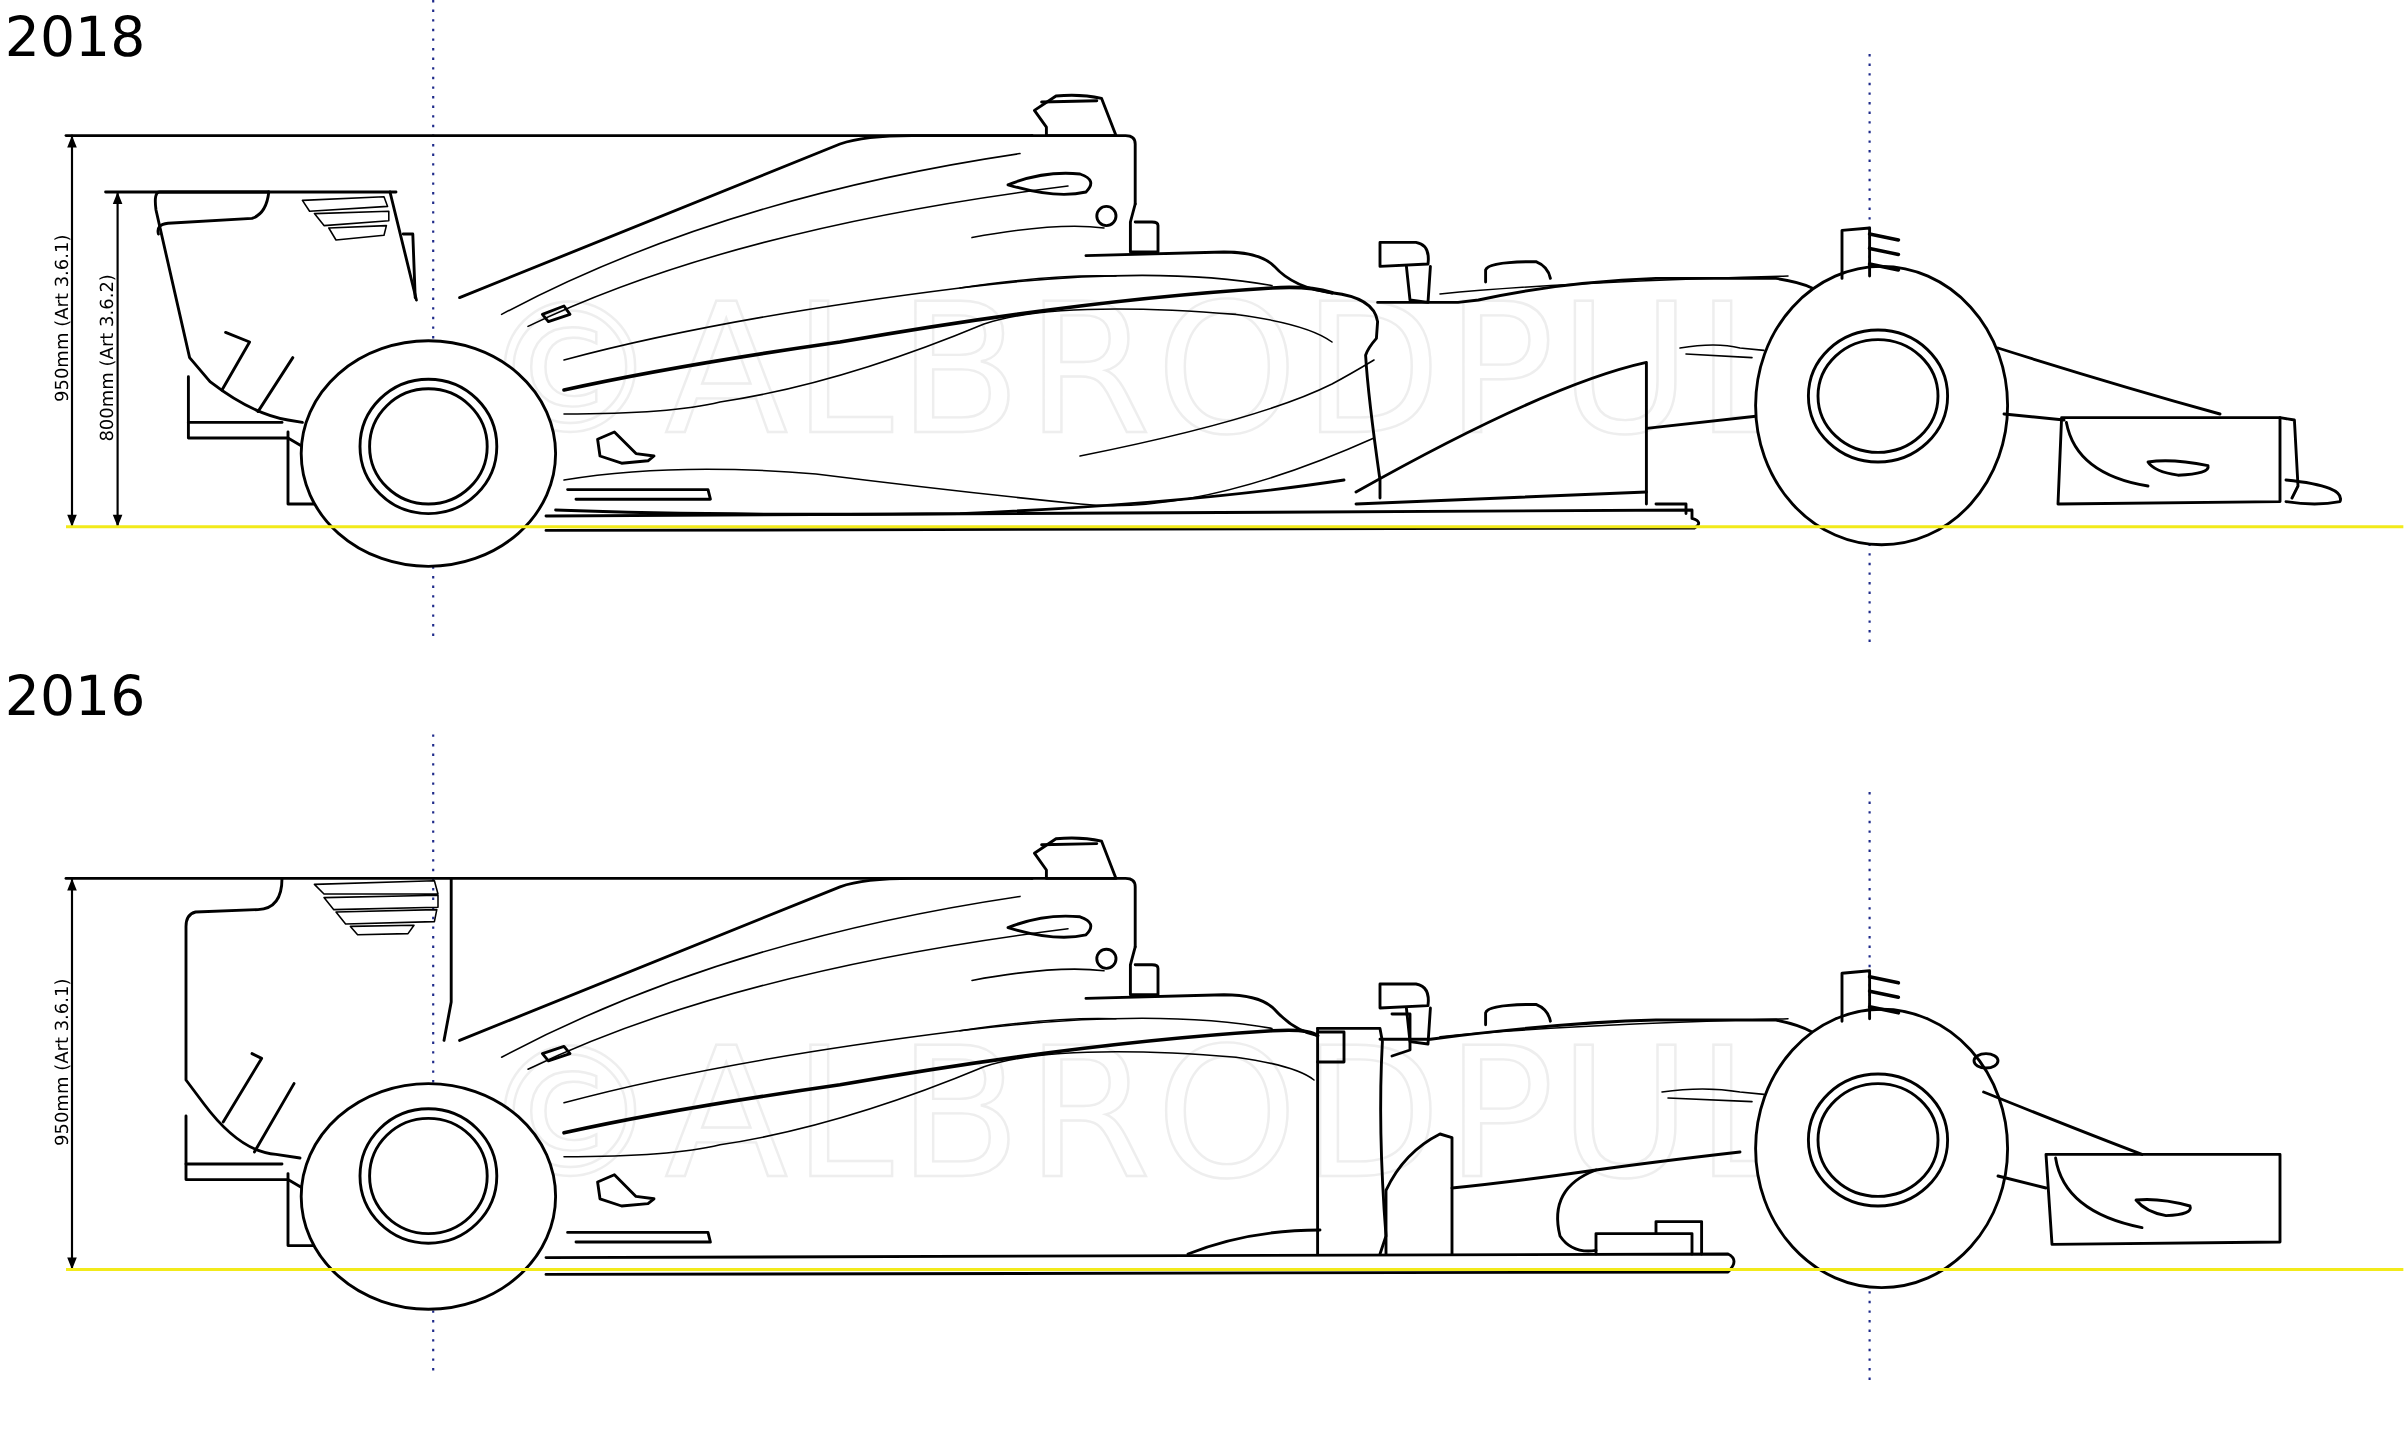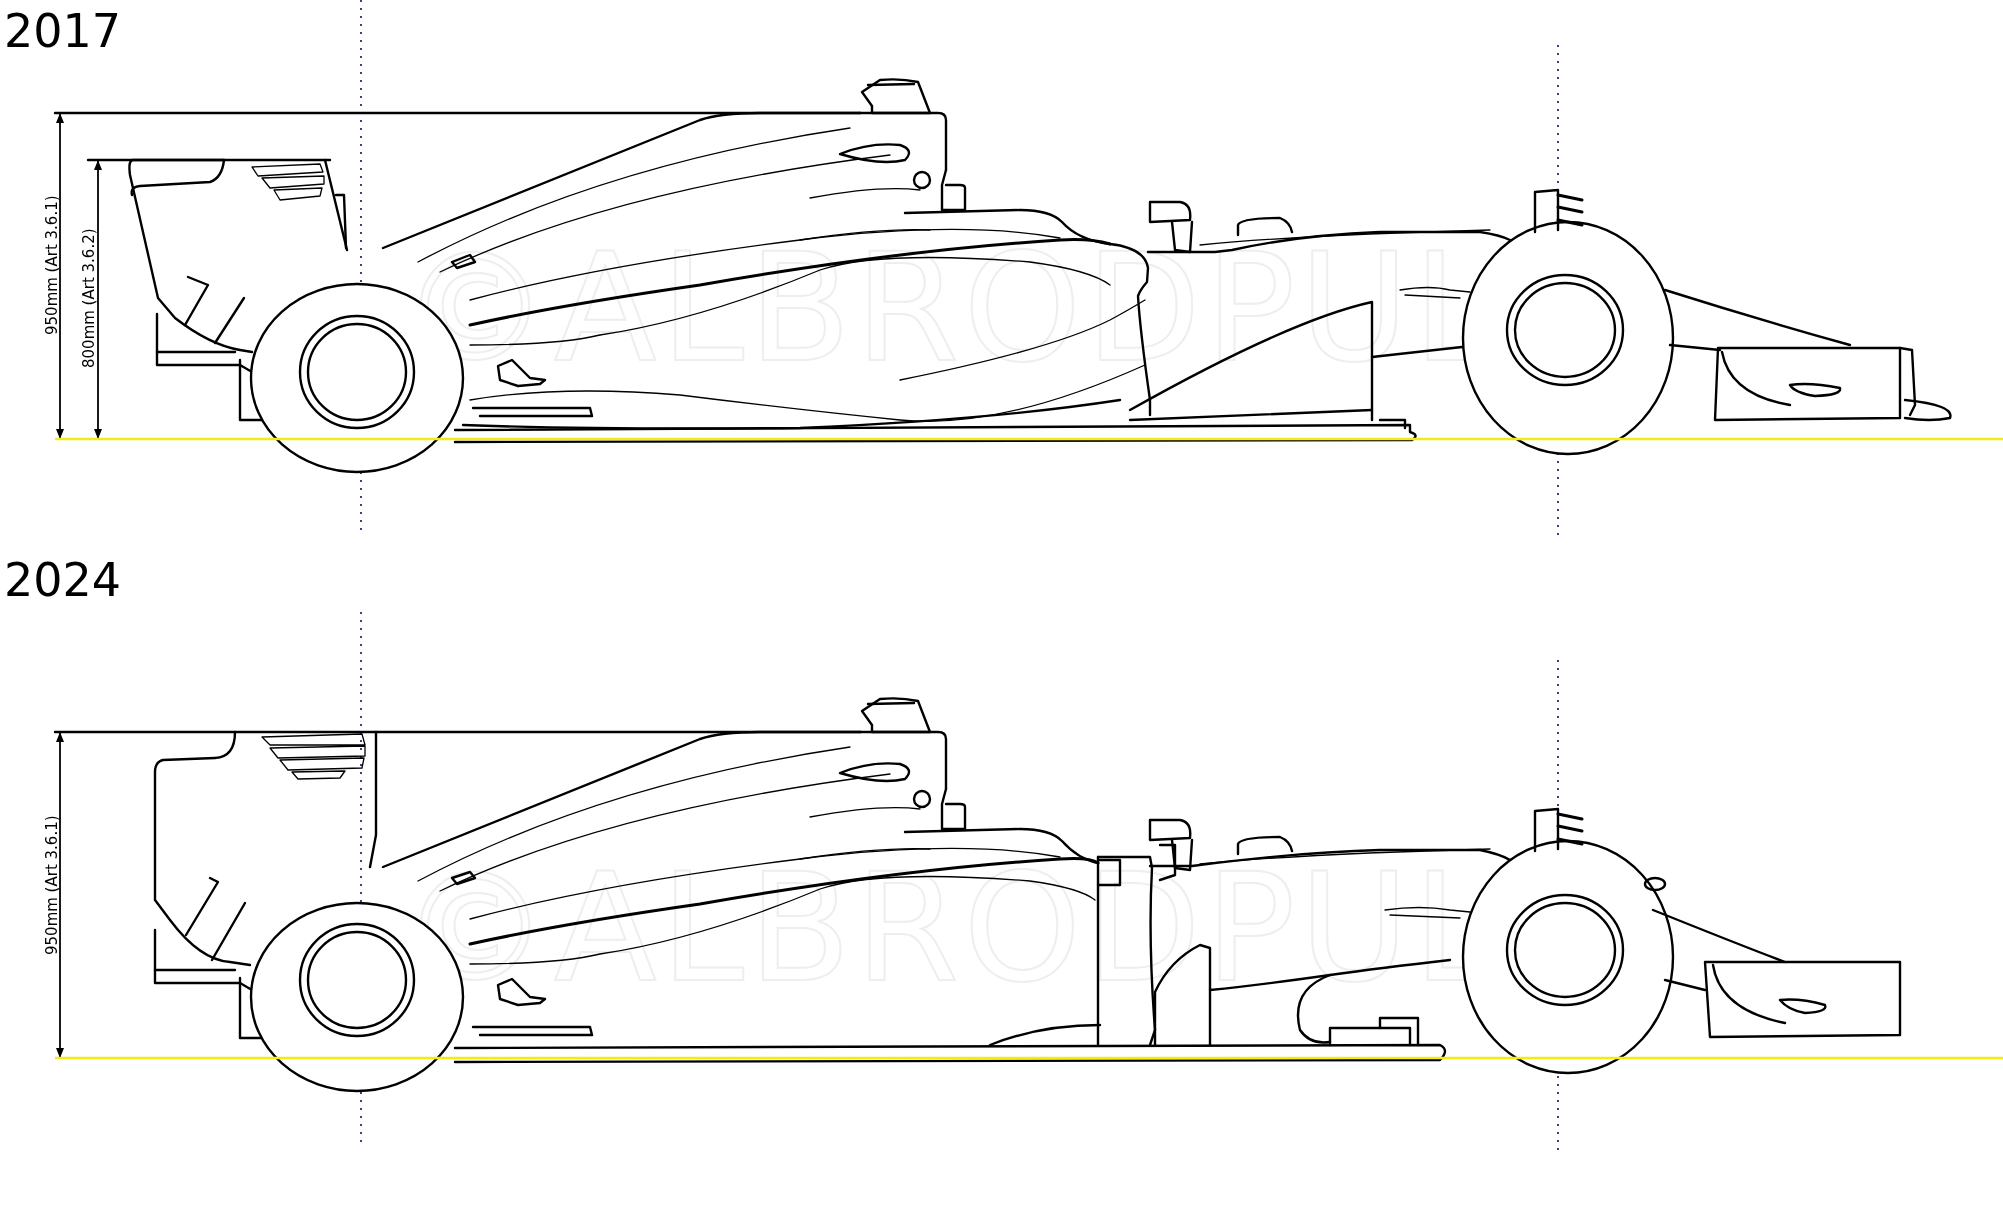--- a/index.html
+++ b/index.html
@@ -13,22 +13,22 @@
   .tk { fill: none; stroke: #000; stroke-width: 3; stroke-linejoin: round; stroke-linecap: round; }
   .wf { fill: #fff; stroke: #000; stroke-width: 2.4; stroke-linejoin: round; }
   .ground { stroke-width: 2.5; }
   .axle { stroke-width: 1.8; stroke-dasharray: 2 6; }
   .dim-text { font-family: "DejaVu Sans", sans-serif; font-size: 15px; fill: #000; }
   .wm { font-family: "DejaVu Sans", sans-serif; font-size: 150px; fill: none; stroke: #eeeeee; stroke-width: 2; letter-spacing: 4px; }
 </style>
 </head>
 <body>
 
-<div class="year-label" id="year-2017">2017</div>
-<div class="year-label" id="year-2016">2024</div>
+<div class="year-label" id="year-2017">2018</div>
+<div class="year-label" id="year-2016">2016</div>
 
 <svg class="drawing" width="2003" height="1208" viewBox="0 0 2003 1208" xmlns="http://www.w3.org/2000/svg">
 
   <text class="wm" x="400" y="360">©ALBRODPUL</text>
   <text class="wm" x="400" y="980">©ALBRODPUL</text>
 
   <g>
 
     <line class="axle" x1="361" y1="0" x2="361" y2="530" stroke="#1e2a8a"></line>
     <line class="axle" x1="1558" y1="45" x2="1558" y2="540" stroke="#1e2a8a"></line>

